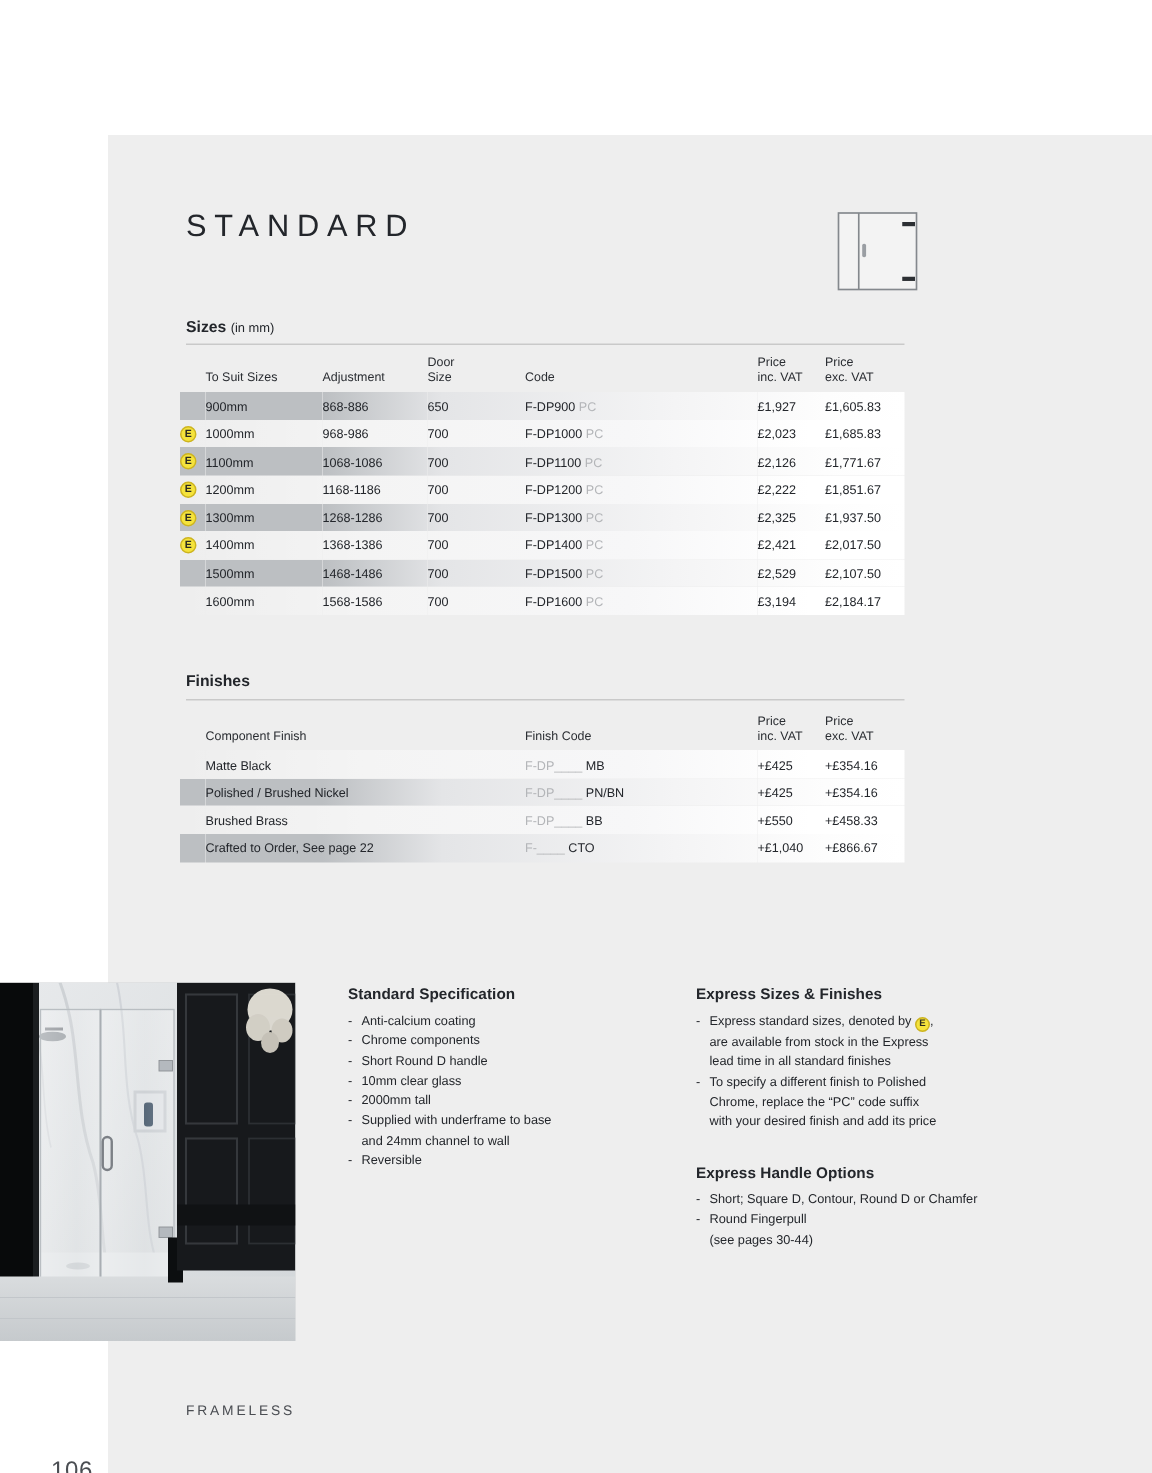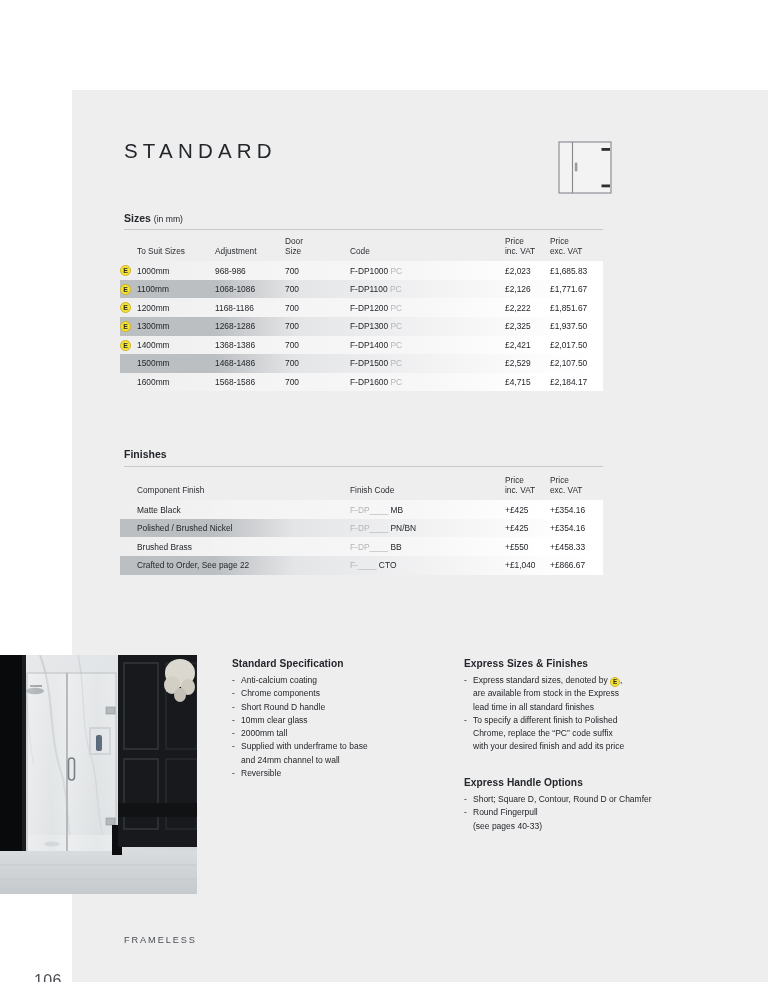--- a/index.html
+++ b/index.html
@@ -203,20 +203,29 @@
         <th>Code</th>
         <th>
           <span>Price</span><br><span>inc. VAT</span>
         </th>
         <th>
           <span>Price</span><br><span>exc. VAT</span>
         </th>
       </tr>
     </thead>
     <tbody id="sizes-body">
+        <tr style="background-image: linear-gradient(to right, rgb(188, 191, 194) 0px, rgb(188, 191, 194) 95px, rgb(228, 229, 231) 175px, rgb(244, 244, 245) 330px, rgb(253, 253, 253) 430px, rgb(255, 255, 255) 483px);">
+          <td class="ecol"></td>
+          <td class="cell-pad">900mm</td>
+          <td>868-886</td>
+          <td>650</td>
+          <td><span>F-DP900</span><span class="muted"> PC</span></td>
+          <td class="num">£1,927</td>
+          <td class="num">£1,605.83</td>
+        </tr>
         <tr style="background-image: linear-gradient(to right, rgba(255, 255, 255, 0) 0px, rgba(255, 255, 255, 0.35) 120px, rgb(247, 247, 248) 300px, rgb(255, 255, 255) 420px);">
           <td class="ecol"><span class="ebadge">E</span></td>
           <td class="cell-pad">1000mm</td>
           <td>968-986</td>
           <td>700</td>
           <td><span>F-DP1000</span><span class="muted"> PC</span></td>
           <td class="num">£2,023</td>
           <td class="num">£1,685.83</td>
         </tr>
         <tr style="background-image: linear-gradient(to right, rgb(188, 191, 194) 0px, rgb(188, 191, 194) 95px, rgb(228, 229, 231) 175px, rgb(244, 244, 245) 330px, rgb(253, 253, 253) 430px, rgb(255, 255, 255) 483px);">
@@ -263,21 +272,21 @@
           <td><span>F-DP1500</span><span class="muted"> PC</span></td>
           <td class="num">£2,529</td>
           <td class="num">£2,107.50</td>
         </tr>
         <tr style="background-image: linear-gradient(to right, rgba(255, 255, 255, 0) 0px, rgba(255, 255, 255, 0.35) 120px, rgb(247, 247, 248) 300px, rgb(255, 255, 255) 420px);">
           <td class="ecol"></td>
           <td class="cell-pad">1600mm</td>
           <td>1568-1586</td>
           <td>700</td>
           <td><span>F-DP1600</span><span class="muted"> PC</span></td>
-          <td class="num">£4,715</td>
+          <td class="num">£3,194</td>
           <td class="num">£2,184.17</td>
         </tr>
       </tbody>
   </table>
 
   <div class="sec-head" style="left:124px; top:448px;">
     <span>Finishes</span>
   </div>
   <div class="rule" style="left:124px; top:466px; width:479px;"></div>
 
@@ -363,21 +372,21 @@
         <span class="cont">Chrome, replace the “PC” code suffix</span>
         <span class="cont">with your desired finish and add its price</span>
       </li>
     </ul>
   </div>
 
   <div class="blk" style="left:464px; top:777px; width:225px;">
     <h3>Express Handle Options</h3>
     <ul id="handle-list">
         <li><span class="dash">-</span><span>Short; Square D, Contour, Round D or Chamfer</span></li>
-        <li><span class="dash">-</span><span>Round Fingerpull</span><span class="cont">(see pages 40-33)</span></li>
+        <li><span class="dash">-</span><span>Round Fingerpull</span><span class="cont">(see pages 30-44)</span></li>
       </ul>
   </div>
 
   <div class="photo">
     <svg width="197" height="239" viewBox="0 0 197 239" preserveAspectRatio="none">
       <defs>
         <linearGradient id="marble" x1="0" y1="0" x2="1" y2="1">
           <stop offset="0%" stop-color="#e8eaec"></stop>
           <stop offset="45%" stop-color="#dfe2e4"></stop>
           <stop offset="100%" stop-color="#d2d6d9"></stop>

